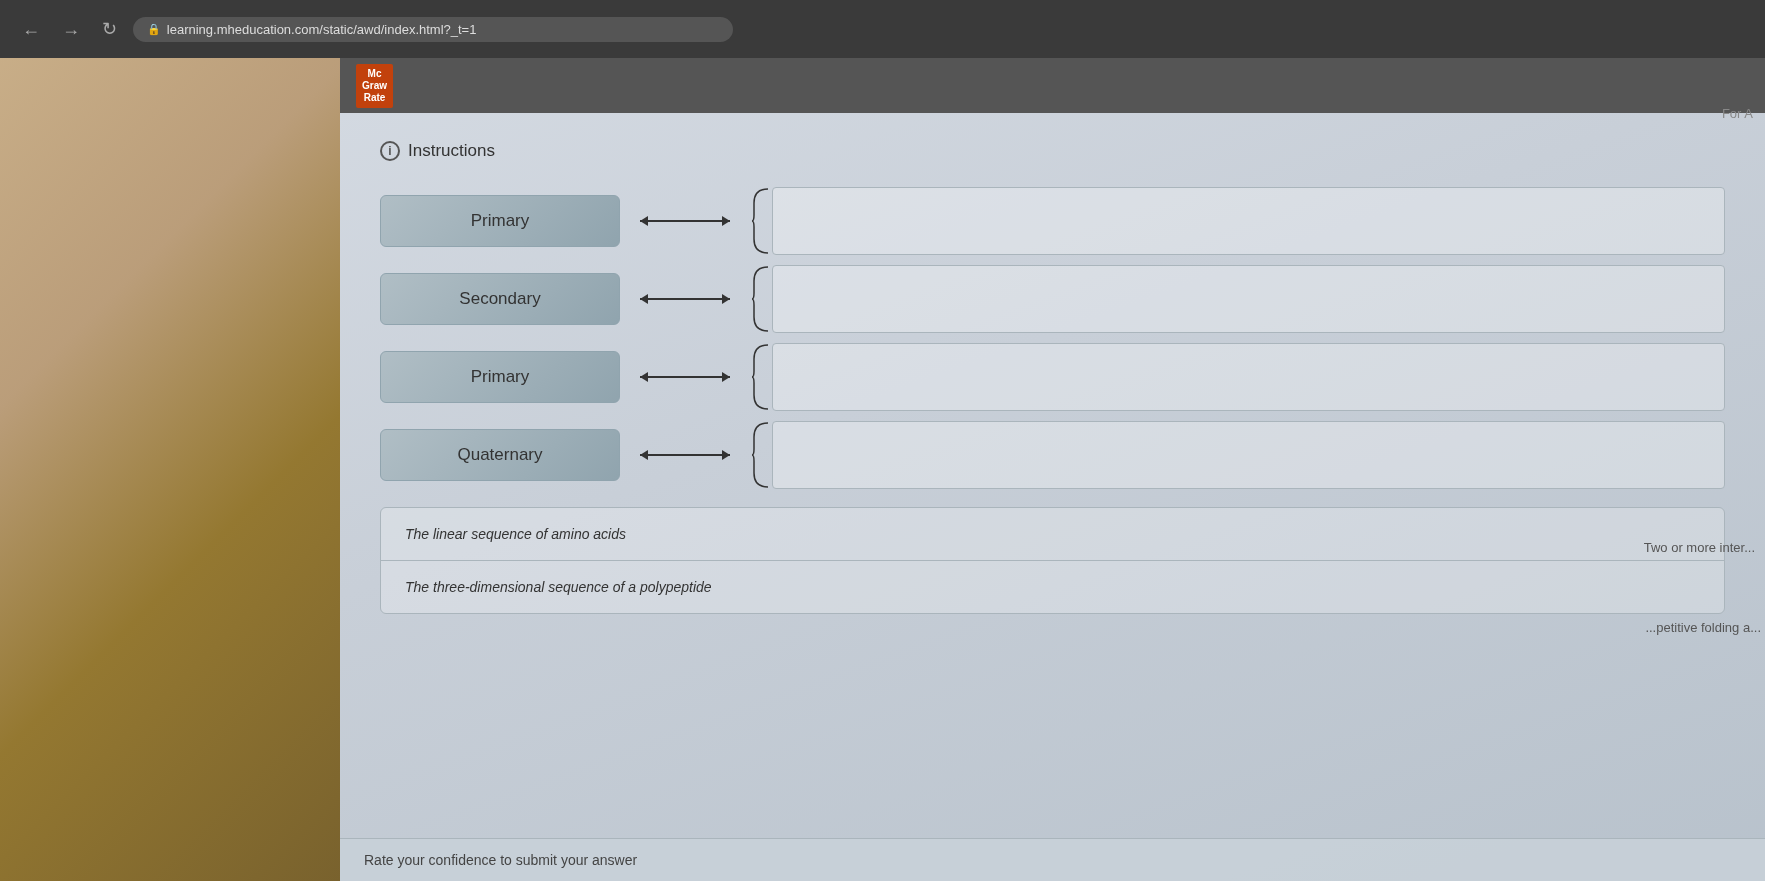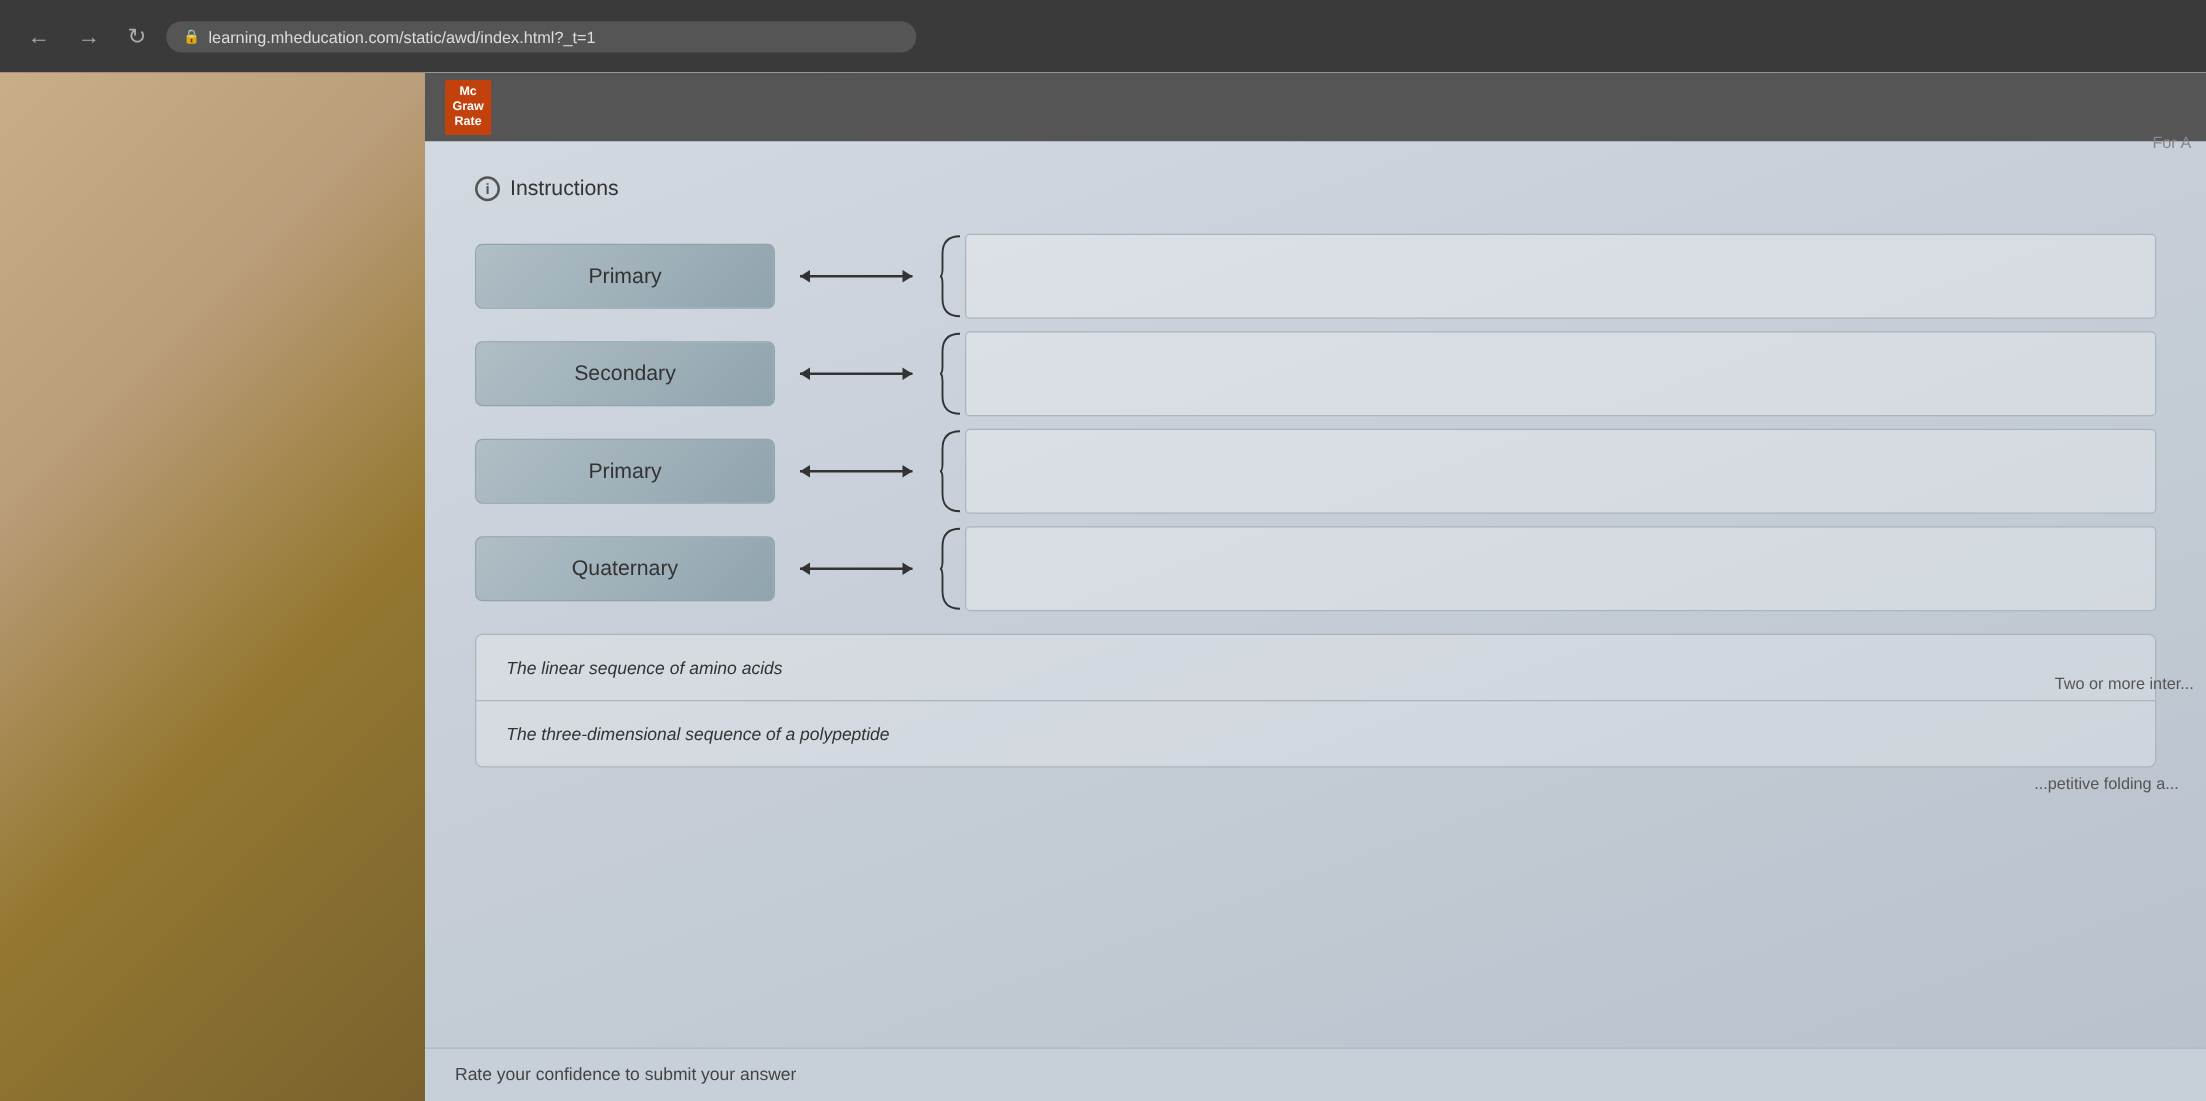--- a/index.html
+++ b/index.html
@@ -352,21 +352,21 @@
     <div class="answer-pool">
       <div class="answer-item">The linear sequence of amino acids</div>
       <div class="answer-item">The three-dimensional sequence of a polypeptide</div>
     </div>
 
   </div>
 
   <div style="position:absolute; right:10px; top:480px;">
     <span style="font-size:13px; color:#555;">Two or more inter...</span>
   </div>
-  <div style="position:absolute; right:22px; top:560px;">
+  <div style="position:absolute; right:4px; top:560px;">
     <span style="font-size:13px; color:#555;">...petitive folding a...</span>
   </div>
 
   <div class="confidence-bar">
     <span class="confidence-text">Rate your confidence to submit your answer</span>
   </div>
 
 </div>
 
 </body></html>

